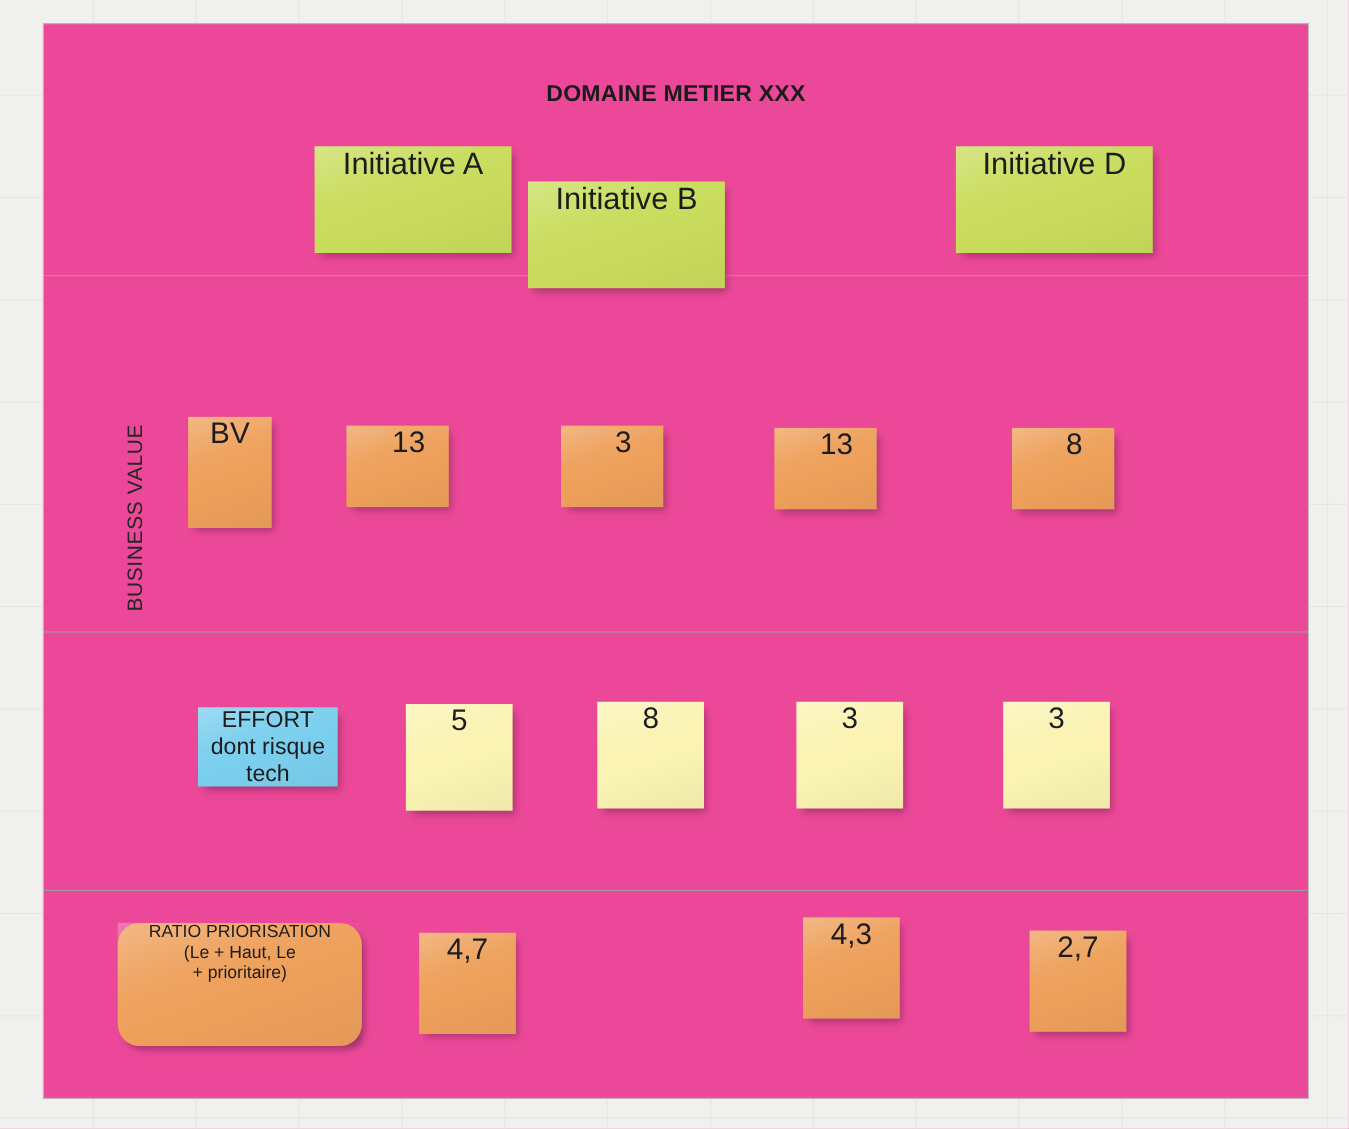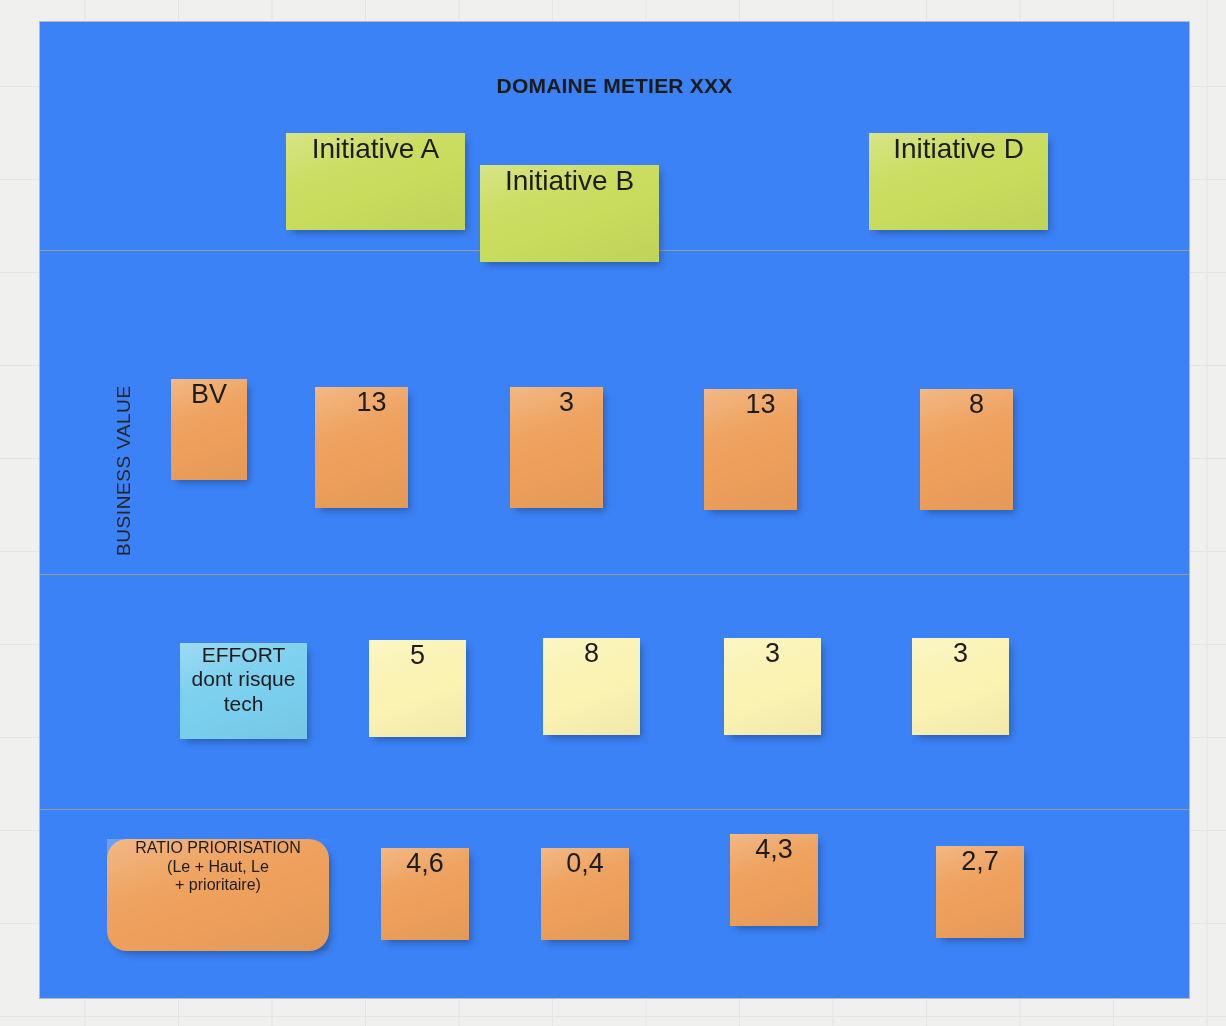--- a/index.html
+++ b/index.html
@@ -28,21 +28,21 @@
     background-position: -9px -7px;
   }
 
   
   .board {
     position: absolute;
     left: 39px;
     top: 21px;
     width: 1151px;
     height: 978px;
-    background: #3b82f6;
+    background: #ec4899;
     border: 1px solid #b9b9b9;
     box-sizing: border-box;
     z-index: 2;
   }
 
   .row {
     position: absolute;
     left: 0;
     width: 100%;
     box-sizing: border-box;
@@ -119,36 +119,36 @@
   
   .bv-legend {
     left: 131px;
     top: 128px;
     width: 76px;
     height: 101px;
     font-size: 27px;
   }
   .bv-note {
     width: 93px;
-    height: 121px;
+    height: 74px;
     font-size: 27px;
     top: 136px;
     padding-left: 20px;
   }
   .bv-0 { left: 275px; }
   .bv-1 { left: 470px; }
   .bv-2 { left: 664px; top: 138px; }
   .bv-3 { left: 880px; top: 138px; }
 
   
   .effort-legend {
     left: 140px;
     top: 68px;
     width: 127px;
-    height: 96px;
+    height: 72px;
     font-size: 21px;
     padding: 0 6px;
   }
   .effort-note {
     width: 97px;
     height: 97px;
     font-size: 27px;
     top: 65px;
   }
   .ef-0 { left: 329px; }
@@ -242,24 +242,21 @@
   <div class="row row-ratio">
     <div class="note note-orange ratio-legend">
       <span>
         <span>RATIO PRIORISATION</span><br>
         <span>(Le + Haut, Le</span><br>
         <span>+ prioritaire)</span>
       </span>
     </div>
 
     <div class="note note-orange ratio-note ra-0">
-      <span>4,6</span>
-    </div>
-    <div class="note note-orange ratio-note ra-1">
-      <span>0,4</span>
+      <span>4,7</span>
     </div>
     <div class="note note-orange ratio-note ra-2">
       <span>4,3</span>
     </div>
     <div class="note note-orange ratio-note ra-3">
       <span>2,7</span>
     </div>
   </div>
 
 </div>

